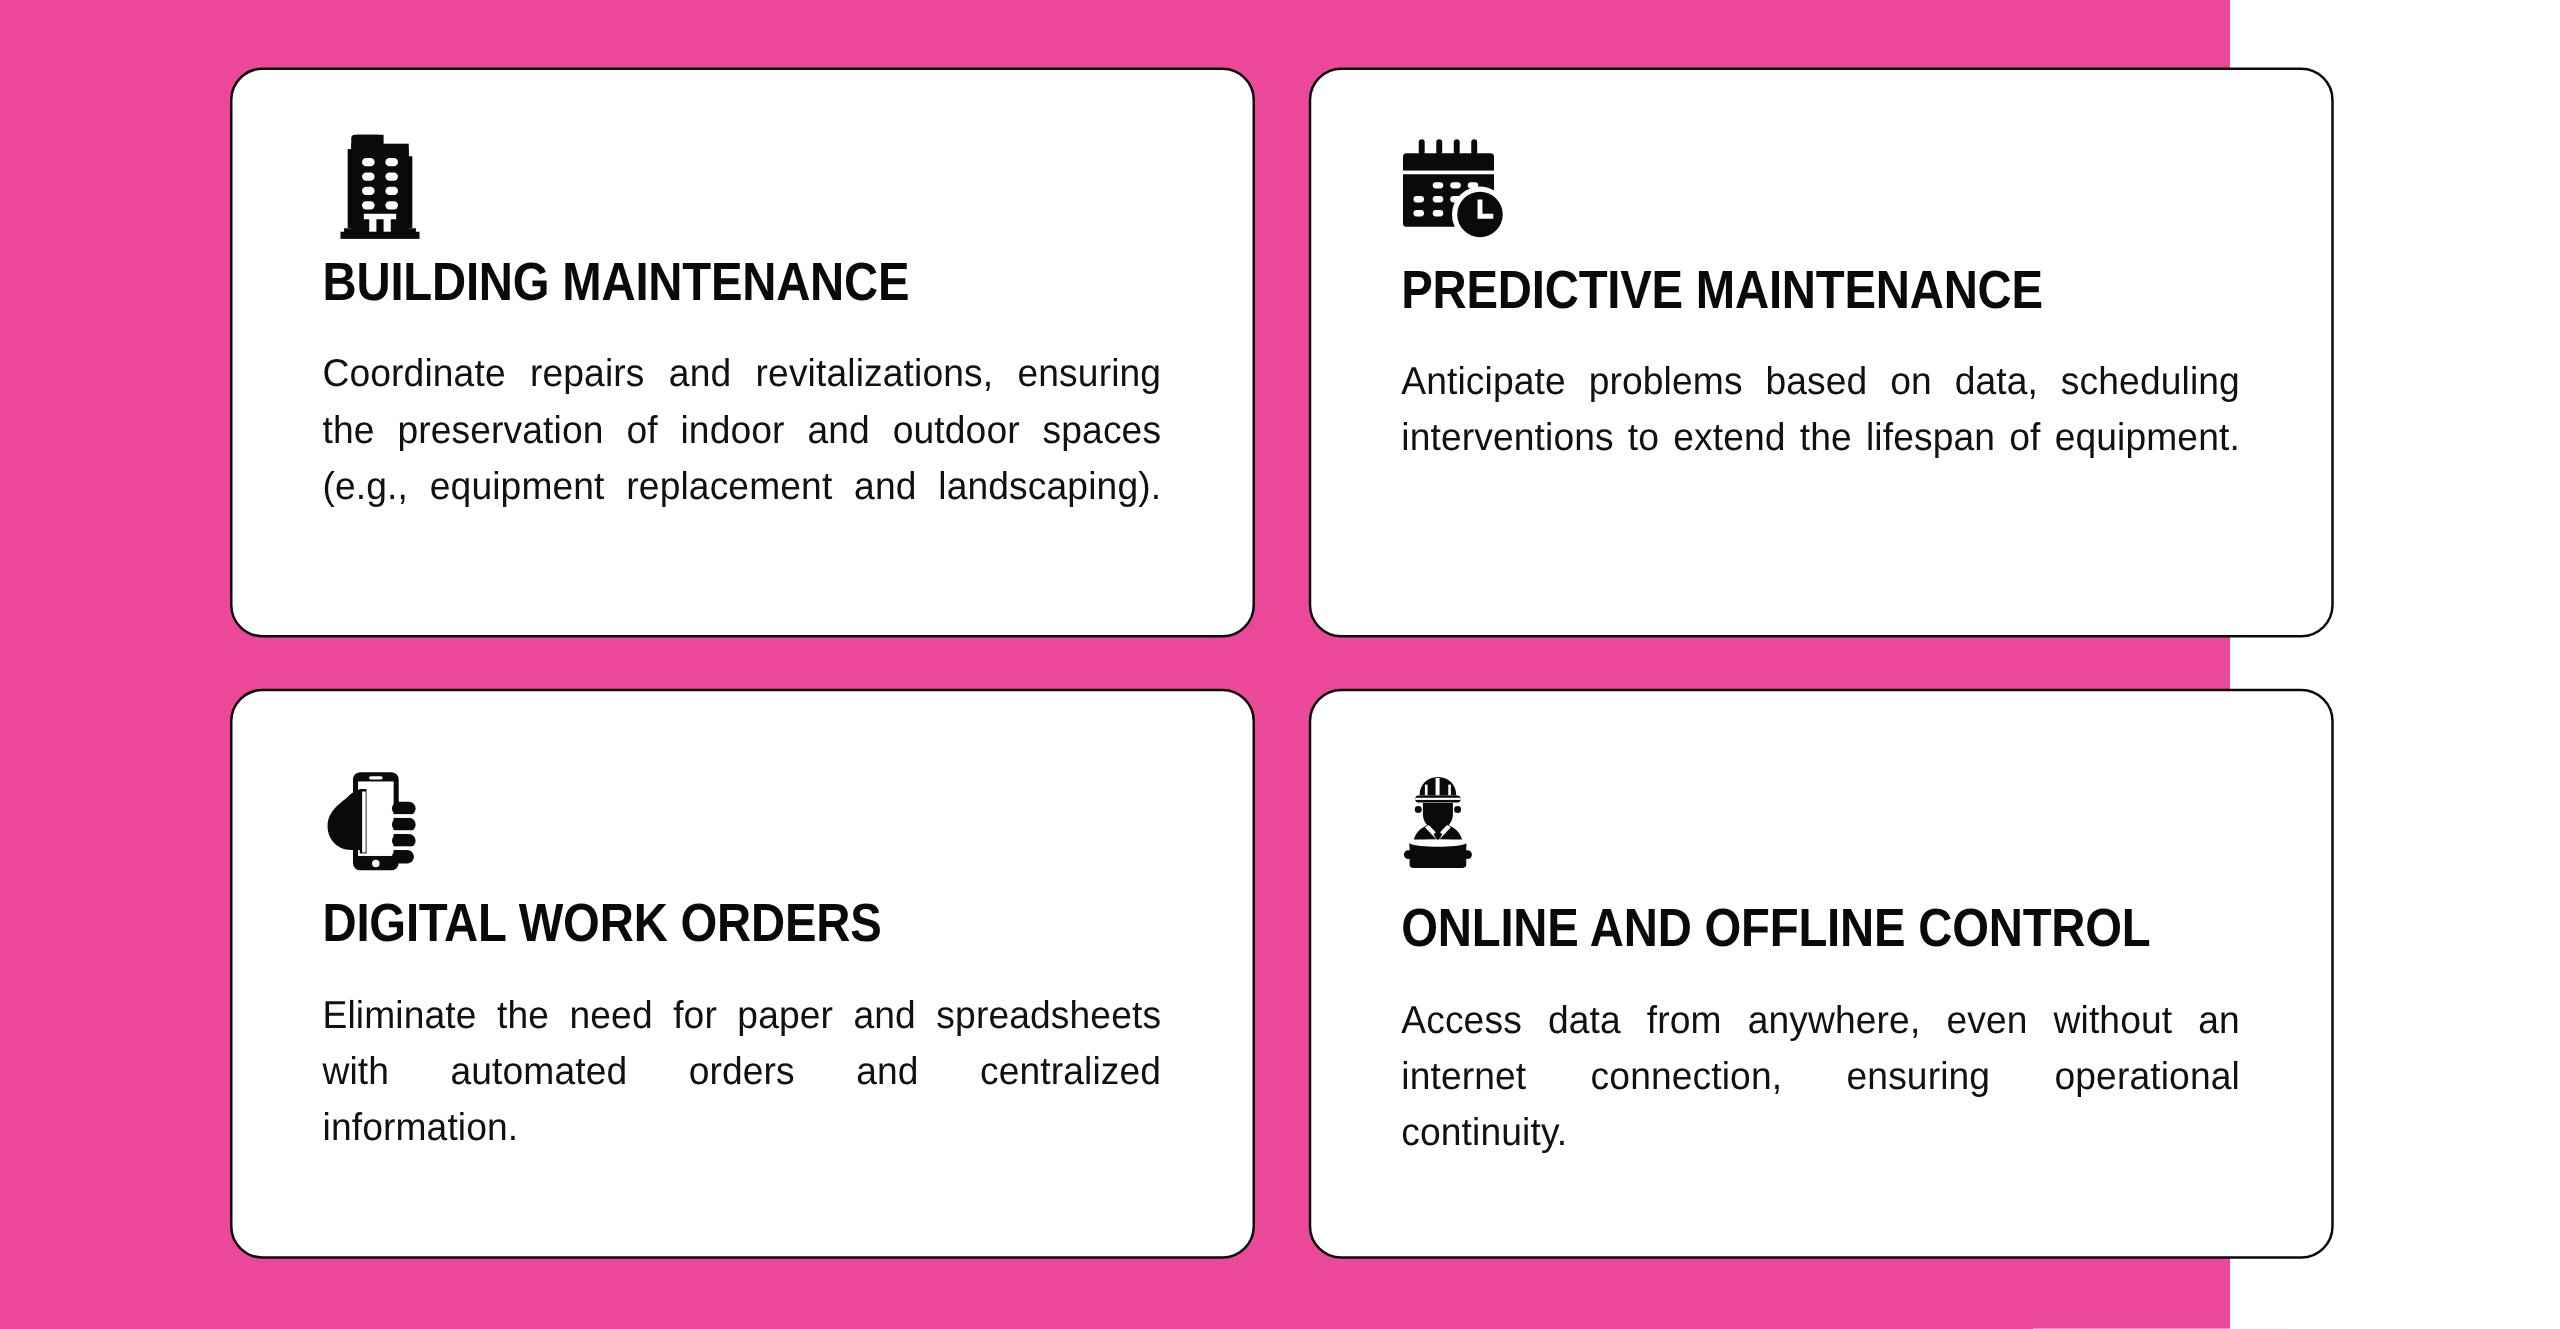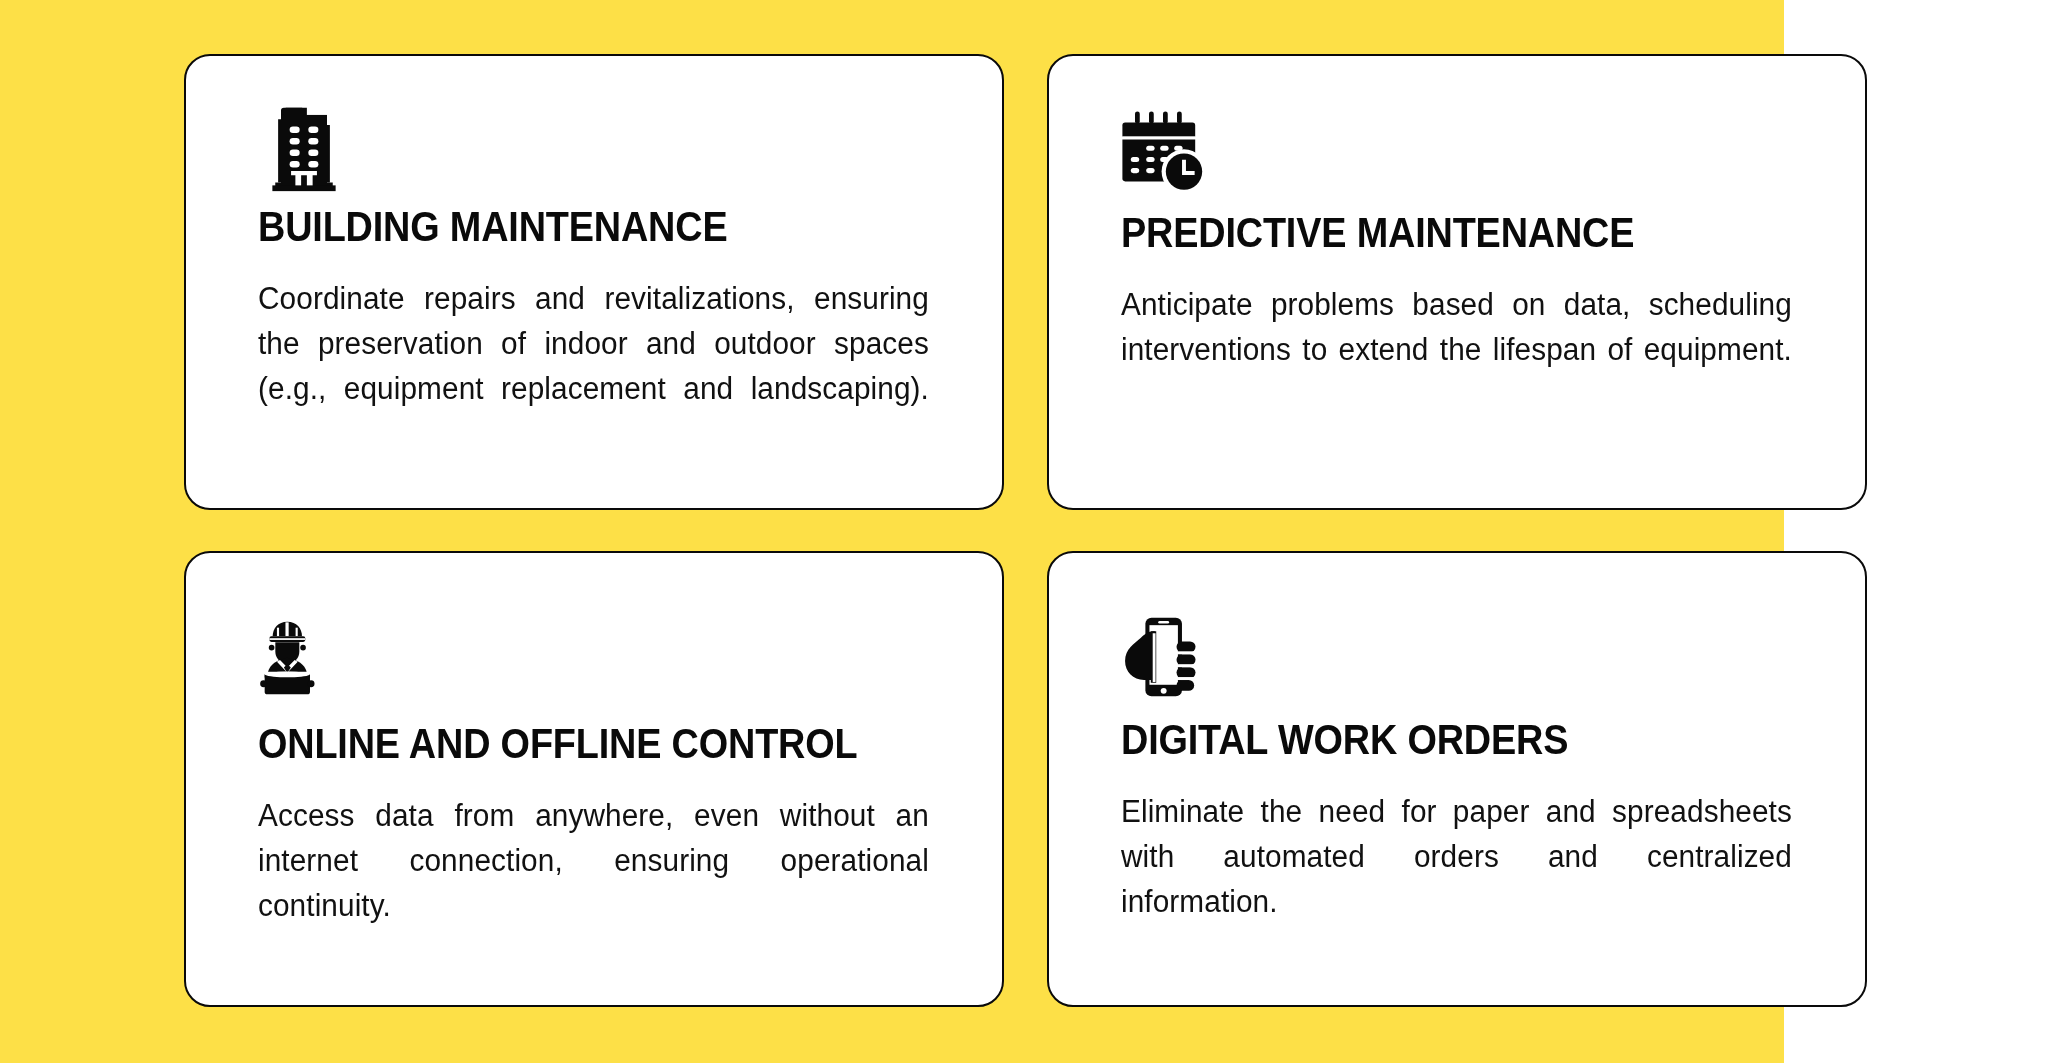--- a/index.html
+++ b/index.html
@@ -13,21 +13,21 @@
     height: 1063px;
     overflow: hidden;
     font-family: "Liberation Sans", sans-serif;
     -webkit-font-smoothing: antialiased;
   }
 
   .board {
     position: relative;
     width: 1784px;
     height: 1063px;
-    background: #fde047;
+    background: #ec4899;
   }
 
   .grid {
     position: absolute;
     left: 184px;
     top: 54px;
     width: 1683px;
     height: 953px;
     display: grid;
     grid-template-columns: 820px 820px;
@@ -155,54 +155,20 @@
 
           <circle cx="45" cy="44" r="16" fill="#ffffff"></circle>
           <circle cx="45" cy="44" r="13" fill="#0a0a0a"></circle>
           <path fill="#ffffff" d="M43.6 35.5 h2.8 v8.1 h6.2 v2.8 h-9 z"></path>
         </svg>
       </div>
       <h2 class="card-title">PREDICTIVE MAINTENANCE</h2>
       <p class="card-body">Anticipate problems based on data, scheduling interventions to extend the lifespan of equipment.</p>
     </div>
 
-    <div class="card card--control">
-      <div class="card-icon">
-        <svg viewBox="0 0 44 60" xmlns="http://www.w3.org/2000/svg" aria-hidden="true">
-
-          <path fill="#0a0a0a" d="M22 2 c-7 0 -11 5 -11 11 h22 c0 -6 -4 -11 -11 -11 z"></path>
-          <rect x="20.6" y="2.5" width="2.4" height="10.5" fill="#ffffff"></rect>
-          <rect x="14.2" y="6.5" width="1.6" height="6.5" fill="#ffffff"></rect>
-          <rect x="28.2" y="6.5" width="1.6" height="6.5" fill="#ffffff"></rect>
-
-          <rect x="8.5" y="13" width="27" height="4.2" rx="1.6" fill="#0a0a0a"></rect>
-          <rect x="8.5" y="14.4" width="27" height="1.3" fill="#ffffff"></rect>
-
-          <circle cx="10.2" cy="21.5" r="2.1" fill="#0a0a0a"></circle>
-          <circle cx="33.8" cy="21.5" r="2.1" fill="#0a0a0a"></circle>
-
-          <path fill="#0a0a0a" d="M13 17.5 h18 v7 a9 9 0 0 1 -18 0 z"></path>
-
-          <path fill="#0a0a0a" d="M22 29 c-8 1.5 -13 5 -14.5 10.5 h29 C35 34 30 30.5 22 29 z"></path>
-
-          <path fill="#ffffff" d="M16.5 30.8 l5.5 5.6 l5.5 -5.6 l2.3 1.3 l-7.8 8.2 l-7.8 -8.2 z"></path>
-
-          <path fill="#0a0a0a" d="M22 33.8 l2.6 2.6 l-2.6 4.1 l-2.6 -4.1 z"></path>
-
-          <path fill="#0a0a0a" d="M5 41.5 h34 v13 a2 2 0 0 1 -2 2 H7 a2 2 0 0 1 -2 -2 z"></path>
-          <ellipse cx="22" cy="42" rx="17" ry="2.6" fill="#ffffff"></ellipse>
-          <path fill="#0a0a0a" d="M5 41.8 c5 2.6 29 2.6 34 0 v2 c-5 2.2 -29 2.2 -34 0 z"></path>
-          <circle cx="4.2" cy="48.5" r="2.6" fill="#0a0a0a"></circle>
-          <circle cx="39.8" cy="48.5" r="2.6" fill="#0a0a0a"></circle>
-        </svg>
-      </div>
-      <h2 class="card-title">ONLINE AND OFFLINE CONTROL</h2>
-      <p class="card-body">Access data from anywhere, even without an internet connection, ensuring operational continuity.</p>
-    </div>
-
     <div class="card card--orders">
       <div class="card-icon">
         <svg viewBox="0 0 60 62" xmlns="http://www.w3.org/2000/svg" aria-hidden="true">
 
           <rect x="18" y="2" width="27" height="58" rx="4.5" fill="#0a0a0a"></rect>
           <rect x="21" y="7.5" width="21" height="44" fill="#ffffff"></rect>
           <rect x="27.5" y="4.4" width="8" height="1.9" rx="0.95" fill="#ffffff"></rect>
           <circle cx="31.5" cy="56" r="2.2" fill="#ffffff"></circle>
 
           <path fill="#0a0a0a" d="M24 12 c-4 0 -7 2.5 -9.5 5 C10 21 3 25 3 34 c0 8 6 14 14 14 h8 V12 z"></path>
@@ -215,14 +181,48 @@
           <rect x="41" y="48" width="13" height="8" rx="4" fill="#0a0a0a"></rect>
           <rect x="41" y="26.8" width="14" height="2.2" fill="#ffffff"></rect>
           <rect x="41" y="36.3" width="14" height="2.2" fill="#ffffff"></rect>
           <rect x="41" y="45.8" width="14" height="2.2" fill="#ffffff"></rect>
         </svg>
       </div>
       <h2 class="card-title">DIGITAL WORK ORDERS</h2>
       <p class="card-body">Eliminate the need for paper and spreadsheets with automated orders and centralized information.</p>
     </div>
 
+    <div class="card card--control">
+      <div class="card-icon">
+        <svg viewBox="0 0 44 60" xmlns="http://www.w3.org/2000/svg" aria-hidden="true">
+
+          <path fill="#0a0a0a" d="M22 2 c-7 0 -11 5 -11 11 h22 c0 -6 -4 -11 -11 -11 z"></path>
+          <rect x="20.6" y="2.5" width="2.4" height="10.5" fill="#ffffff"></rect>
+          <rect x="14.2" y="6.5" width="1.6" height="6.5" fill="#ffffff"></rect>
+          <rect x="28.2" y="6.5" width="1.6" height="6.5" fill="#ffffff"></rect>
+
+          <rect x="8.5" y="13" width="27" height="4.2" rx="1.6" fill="#0a0a0a"></rect>
+          <rect x="8.5" y="14.4" width="27" height="1.3" fill="#ffffff"></rect>
+
+          <circle cx="10.2" cy="21.5" r="2.1" fill="#0a0a0a"></circle>
+          <circle cx="33.8" cy="21.5" r="2.1" fill="#0a0a0a"></circle>
+
+          <path fill="#0a0a0a" d="M13 17.5 h18 v7 a9 9 0 0 1 -18 0 z"></path>
+
+          <path fill="#0a0a0a" d="M22 29 c-8 1.5 -13 5 -14.5 10.5 h29 C35 34 30 30.5 22 29 z"></path>
+
+          <path fill="#ffffff" d="M16.5 30.8 l5.5 5.6 l5.5 -5.6 l2.3 1.3 l-7.8 8.2 l-7.8 -8.2 z"></path>
+
+          <path fill="#0a0a0a" d="M22 33.8 l2.6 2.6 l-2.6 4.1 l-2.6 -4.1 z"></path>
+
+          <path fill="#0a0a0a" d="M5 41.5 h34 v13 a2 2 0 0 1 -2 2 H7 a2 2 0 0 1 -2 -2 z"></path>
+          <ellipse cx="22" cy="42" rx="17" ry="2.6" fill="#ffffff"></ellipse>
+          <path fill="#0a0a0a" d="M5 41.8 c5 2.6 29 2.6 34 0 v2 c-5 2.2 -29 2.2 -34 0 z"></path>
+          <circle cx="4.2" cy="48.5" r="2.6" fill="#0a0a0a"></circle>
+          <circle cx="39.8" cy="48.5" r="2.6" fill="#0a0a0a"></circle>
+        </svg>
+      </div>
+      <h2 class="card-title">ONLINE AND OFFLINE CONTROL</h2>
+      <p class="card-body">Access data from anywhere, even without an internet connection, ensuring operational continuity.</p>
+    </div>
+
   </div>
 </div>
 
 </body></html>

